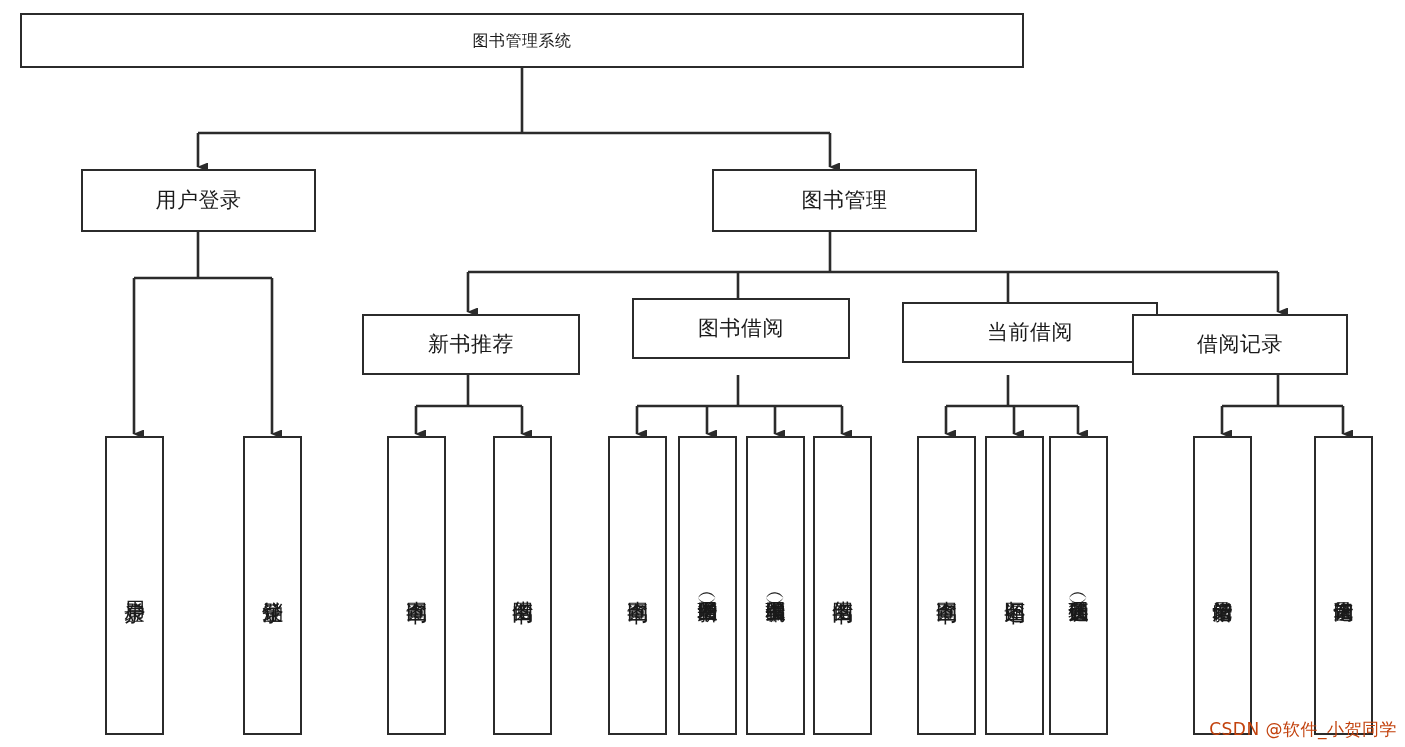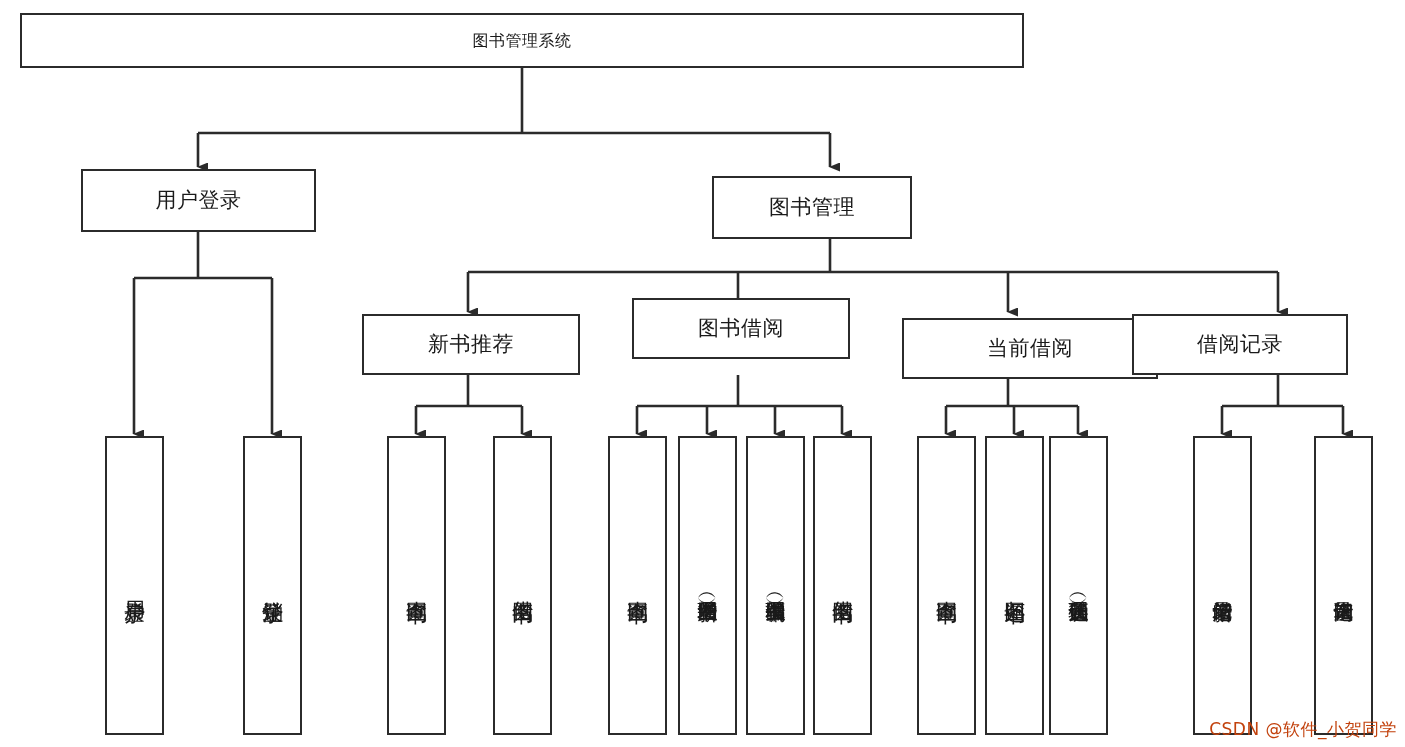--- a/index.html
+++ b/index.html
@@ -135,33 +135,33 @@
   </svg>
 
   <div class="node horiz root" style="left:20px; top:13px; width:1004px; height:55px;">
     <span class="node-label">图书管理系统</span>
   </div>
 
   <div class="node horiz" style="left:81px; top:169px; width:235px; height:63px;">
     <span class="node-label">用户登录</span>
   </div>
 
-  <div class="node horiz" style="left:712px; top:176px; width:200px; height:63px;">
+  <div class="node horiz" style="left:712px; top:169px; width:265px; height:63px;">
     <span class="node-label">图书管理</span>
   </div>
 
   <div class="node horiz" style="left:362px; top:314px; width:218px; height:61px;">
     <span class="node-label">新书推荐</span>
   </div>
 
   <div class="node horiz" style="left:632px; top:298px; width:218px; height:61px;">
     <span class="node-label">图书借阅</span>
   </div>
 
-  <div class="node horiz" style="left:902px; top:318px; width:256px; height:61px;">
+  <div class="node horiz" style="left:902px; top:302px; width:256px; height:61px;">
     <span class="node-label">当前借阅</span>
   </div>
 
   <div class="node horiz" style="left:1132px; top:314px; width:216px; height:61px;">
     <span class="node-label">借阅记录</span>
   </div>
 
   <div class="node vert" style="left:105px; top:436px; width:59px; height:299px;">
     <span class="node-label">用户登录</span>
   </div>

